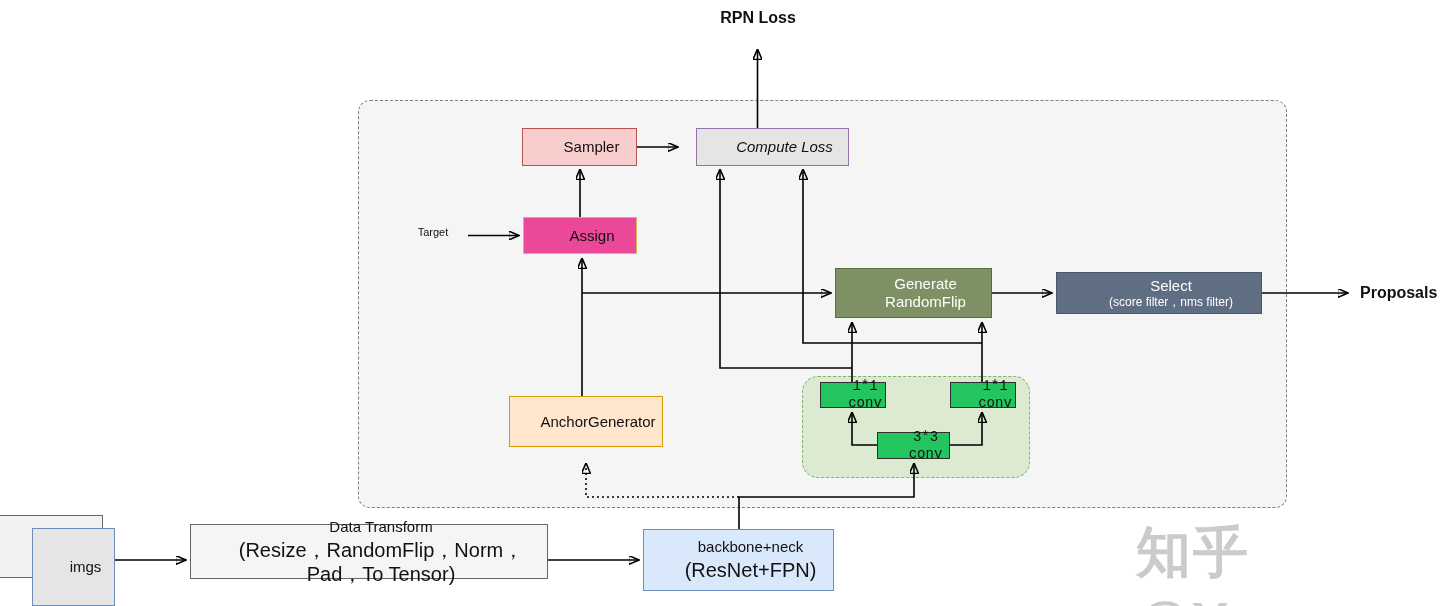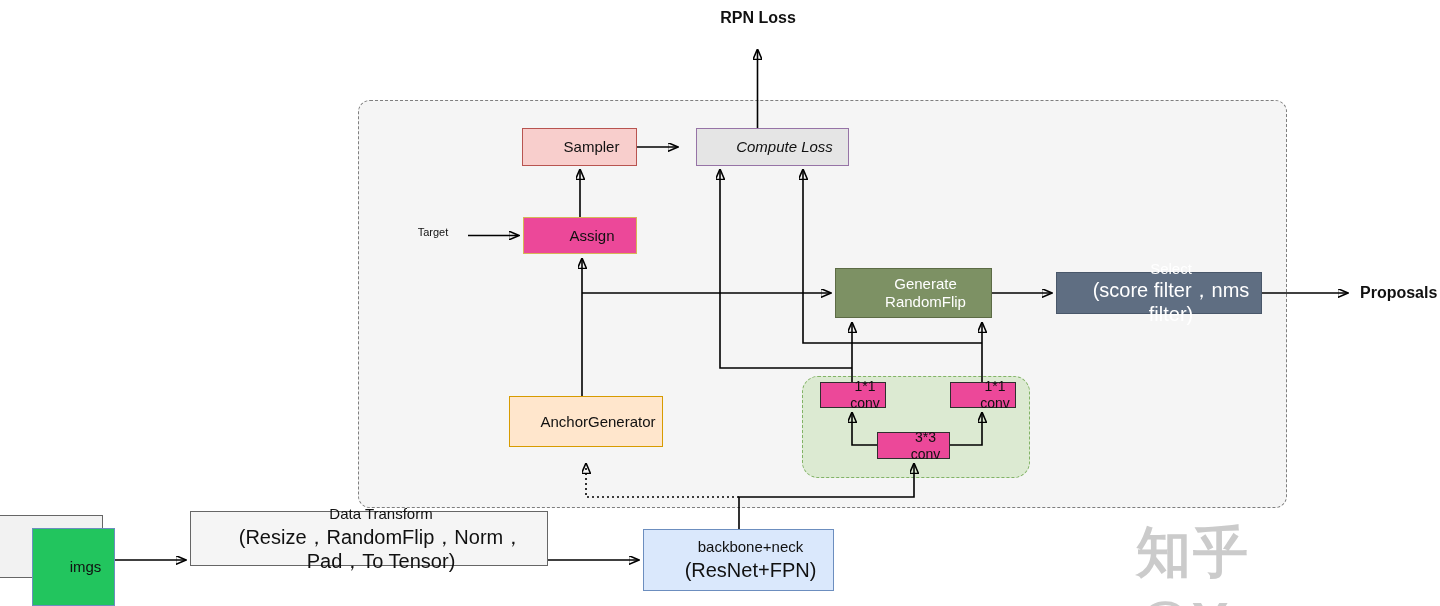--- a/index.html
+++ b/index.html
@@ -30,28 +30,28 @@
     align-items:center;justify-content:center;text-align:center;z-index:3;
     font-size:15px;line-height:1.2;padding-left:24px;
   }
   .node .sub{font-size:20px;margin-top:2px;}
   .sampler{left:522px;top:128px;width:115px;height:38px;background:#f8cecc;border:1.5px solid #b85450;}
   .compute-loss{left:696px;top:128px;width:153px;height:38px;background:#e5e5e5;border:1.5px solid #9673a6;font-style:italic;}
   .assign{left:523px;top:217px;width:114px;height:37px;background:#ec4899;border:1.5px solid #d6b656;}
   .anchor-gen{left:509px;top:396px;width:154px;height:51px;background:#ffe6cc;border:1.5px solid #d79b00;}
   .gen-props{left:835px;top:268px;width:157px;height:50px;background:#7d9164;border:1.5px solid #5c6b45;color:#fff;}
   .select-box{left:1056px;top:272px;width:206px;height:42px;background:#5f6e82;border:1.5px solid #49576a;color:#fff;font-size:15px;}
-  .select-box .sub{font-size:20px;margin-top:0;}
-  .conv{background:#ec4899;border:1.5px solid #2f2f2f;font-size:14px;}
+  .select-box .sub{font-size:12px;margin-top:0;}
+  .conv{background:#22c55e;border:1.5px solid #2f2f2f;font-size:14px;font-family:Liberation Mono, monospace;}
   .conv-l{left:820px;top:382px;width:66px;height:26px;}
   .conv-r{left:950px;top:382px;width:66px;height:26px;}
   .conv-c{left:877px;top:432px;width:73px;height:27px;}
   .imgs-back{position:absolute;left:-8px;top:515px;width:111px;height:63px;background:#f2f2f2;border:1.5px solid #666;box-sizing:border-box;z-index:2;}
-  .imgs-front{left:32px;top:528px;width:83px;height:78px;background:#22c55e;border:1.5px solid #6c8ebf;z-index:3;}
-  .data-transform{left:190px;top:511px;width:358px;height:55px;background:#f5f5f5;border:1.5px solid #666;}
+  .imgs-front{left:32px;top:528px;width:83px;height:78px;background:#e5e5e5;border:1.5px solid #6c8ebf;z-index:3;}
+  .data-transform{left:190px;top:524px;width:358px;height:55px;background:#f5f5f5;border:1.5px solid #666;}
   .backbone{left:643px;top:529px;width:191px;height:62px;background:#dae8fc;border:1.5px solid #6c8ebf;}
   
   .flabel{position:absolute;z-index:3;font-size:11px;}
   .bold{font-weight:bold;}
   .rpn-loss-label{left:688px;top:9px;width:140px;text-align:center;font-size:16px;}
   .target-label{left:398px;top:226px;width:70px;text-align:center;}
   .proposals-label{left:1360px;top:284px;width:90px;font-size:16px;}
   .watermark{
     position:absolute;left:1136px;top:516px;z-index:4;
     font-size:55px;color:#cbcbcb;letter-spacing:2px;font-weight:bold;

